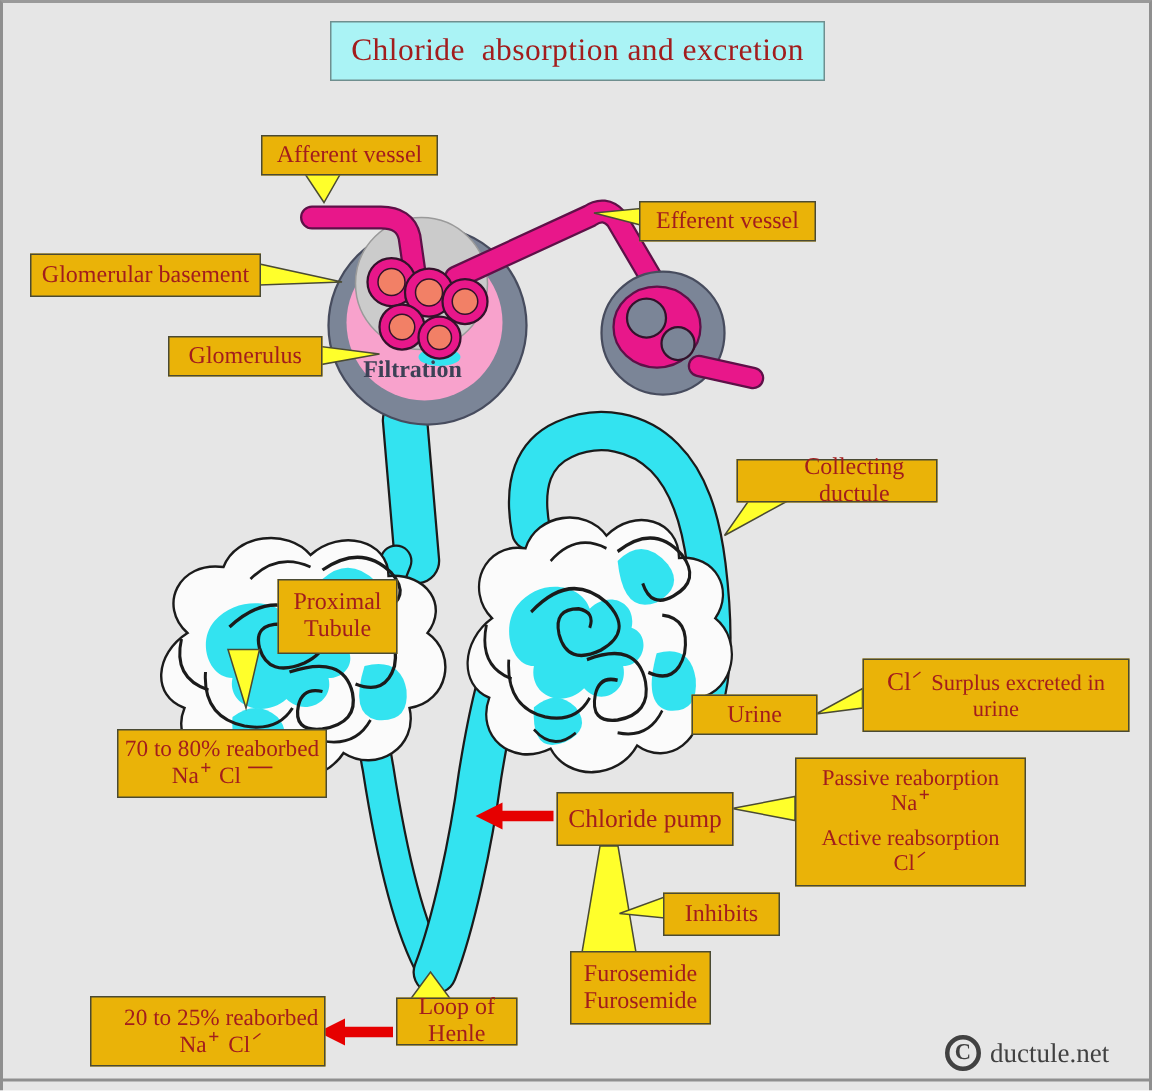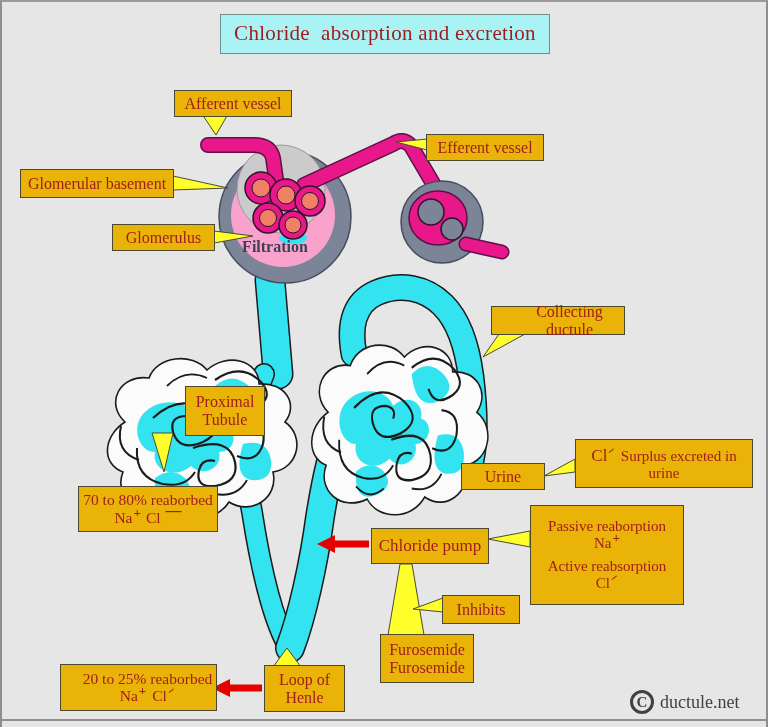--- a/index.html
+++ b/index.html
@@ -169,35 +169,35 @@
 
   <div class="co" style="left:459px; top:461px; width:84px; height:27px;">Urine</div>
 
   <div class="co" style="left:573px; top:437px; width:178px; height:49px; font-size:15px;">
     <div class="ionline"><span style="font-size:17px">Cl</span><span class="supsl">−</span><span style="margin-left:5px">Surplus excreted in</span></div>
     <div>urine</div>
   </div>
 
   <div class="co" style="left:369px; top:526px; width:118px; height:36px; font-size:17px;">Chloride pump</div>
 
-  <div class="co" style="left:528px; top:503px; width:154px; height:100px; font-size:15px;">
+  <div class="co" style="left:528px; top:503px; width:154px; height:86px; font-size:15px;">
     <div>Passive reaborption</div>
     <div class="ionline"><span>Na</span><span class="sup">+</span></div>
     <div class="gap6">Active reabsorption</div>
     <div class="ionline"><span>Cl</span><span class="supsl">−</span></div>
   </div>
 
   <div class="co" style="left:440px; top:593px; width:78px; height:29px;">Inhibits</div>
 
   <div class="co" style="left:378px; top:632px; width:94px; height:49px;">
     <div>Furosemide</div>
     <div>Furosemide</div>
   </div>
 
-  <div class="co" style="left:262px; top:663px; width:81px; height:47px;">
+  <div class="co" style="left:262px; top:663px; width:81px; height:32px;">
     <div>Loop of</div>
     <div>Henle</div>
   </div>
 
   <div class="co" style="left:58px; top:662px; width:157px; height:47px; font-size:15.5px;padding-left:18px;">
     <div>20 to 25% reaborbed</div>
     <div class="ionline"><span>Na</span><span class="sup">+</span><span style="display:inline-block;width:6px"></span><span>Cl</span><span class="supsl">−</span></div>
   </div>
 
   <div class="credit">

